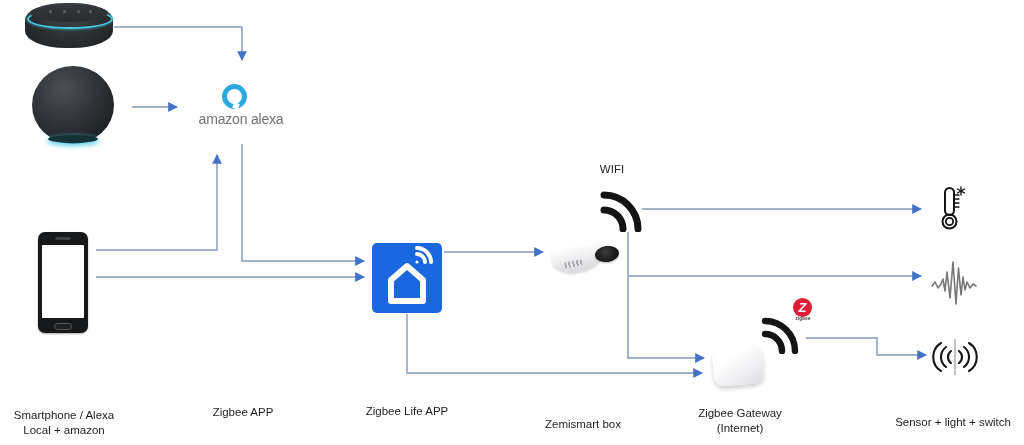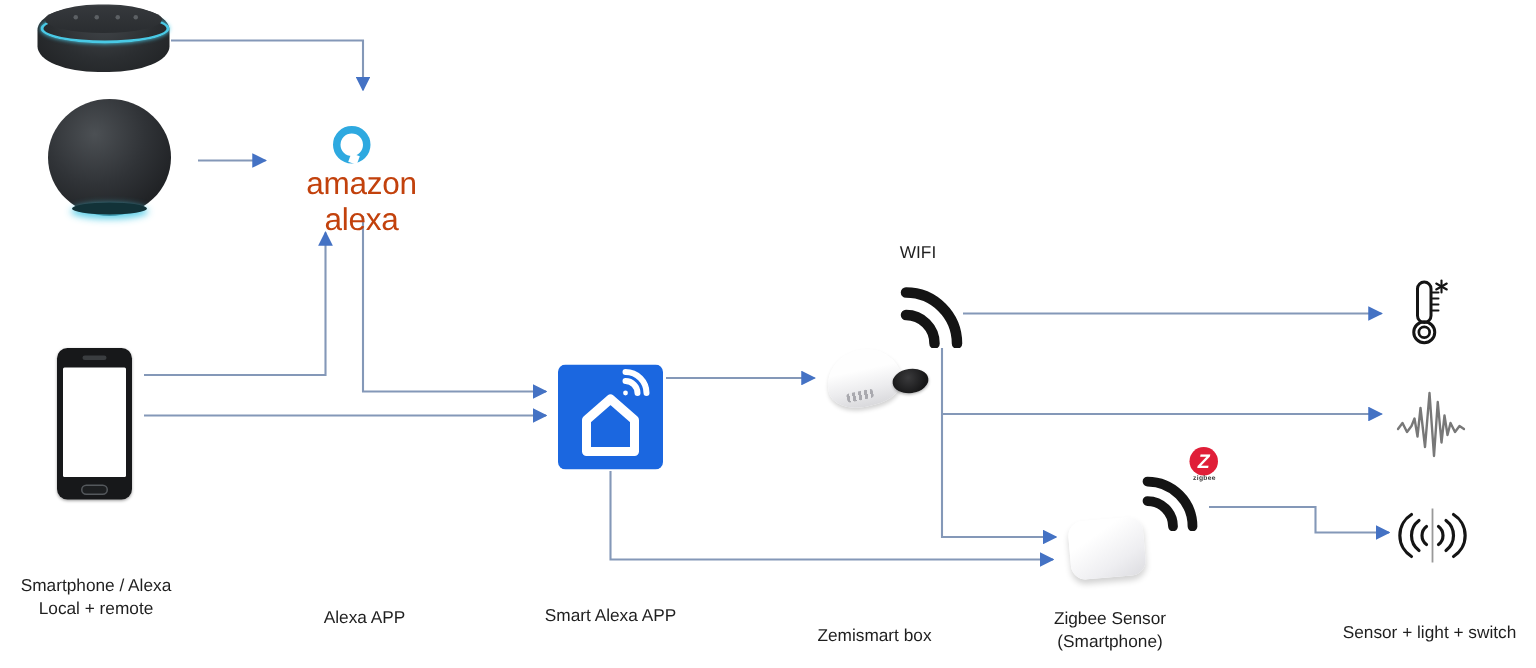--- a/index.html
+++ b/index.html
@@ -30,21 +30,21 @@
   .phone{left:38px;top:232px;width:50px;height:101px;border-radius:7px;background:#17181a;z-index:3;
     box-shadow:0 1px 2px rgba(0,0,0,.35);}
   .phone .screen{position:absolute;left:4px;top:13px;width:42px;height:73px;background:#fff;border-radius:1px;}
   .phone .speaker{position:absolute;left:17px;top:5px;width:16px;height:3px;border-radius:2px;background:#3a3d40;}
   .phone .home{position:absolute;left:16px;bottom:3px;width:18px;height:7px;border-radius:4px;
     border:1.5px solid #54585c;background:#1d1f21;box-sizing:border-box;}
   
   .alexa-ring{left:222px;top:84px;width:25px;height:25px;border-radius:50%;
     border:5px solid #2EA9E0;box-sizing:border-box;z-index:3;}
   .alexa-ring .gap{position:absolute;left:6px;bottom:-5px;width:6px;height:6px;background:#fff;transform:rotate(20deg);}
-  .alexa-text{left:181px;top:111px;width:120px;text-align:center;font-size:21px;color:#c2410c;
+  .alexa-text{left:181px;top:111px;width:120px;text-align:center;font-size:14px;color:#737373;
     letter-spacing:-.2px;z-index:3;}
   
   .smartlife{left:372px;top:243px;z-index:3;}
   
   .inetbox{left:551px;top:233px;width:50px;height:38px;z-index:3;transform:rotate(-12deg);}
   .inetbox .disc{position:absolute;inset:0;border-radius:50% 50% 46% 46%/62% 62% 40% 40%;
     background:linear-gradient(#fefefe 35%,#ececee 70%,#d9d9dc 100%);box-shadow:0 2px 3px rgba(0,0,0,.18);}
   .inetbox .display{position:absolute;left:11px;bottom:5px;width:18px;height:6px;border-radius:2px;
     background:repeating-linear-gradient(90deg,#9a9aa0 0 2px,#e8e8ea 2px 4px);opacity:.8;}
   .blackpuck{left:595px;top:246px;width:24px;height:16px;border-radius:50%;z-index:3;transform:rotate(-8deg);
@@ -189,31 +189,31 @@
         <path d="M37,5 A16.5,16.5 0 0 1 37,33"></path>
         <path d="M19,13 A7.5,7.5 0 0 0 19,25"></path>
         <path d="M14,9 A12.5,12.5 0 0 0 14,29"></path>
         <path d="M9,5 A16.5,16.5 0 0 0 9,33"></path>
       </g>
     </svg>
   </div>
 
   <div class="lbl" style="left:588px;top:162px;width:48px">WIFI</div>
 
-  <div class="lbl" style="left:0px;top:384px;width:128px">
+  <div class="lbl" style="left:0px;top:408px;width:128px">
     <div>Smartphone / Alexa</div>
-    <div>Local + remote</div>
-  </div>
-
-  <div class="lbl" style="left:198px;top:405px;width:90px">Alexa APP</div>
-
-  <div class="lbl" style="left:347px;top:404px;width:120px">Smart Alexa APP</div>
+    <div>Local + amazon</div>
+  </div>
+
+  <div class="lbl" style="left:198px;top:405px;width:90px">Zigbee APP</div>
+
+  <div class="lbl" style="left:347px;top:404px;width:120px">Zigbee Life APP</div>
 
   <div class="lbl" style="left:525px;top:417px;width:116px">Zemismart box</div>
 
   <div class="lbl" style="left:676px;top:406px;width:128px">
-    <div>Zigbee Sensor</div>
-    <div>(Smartphone)</div>
+    <div>Zigbee Gateway</div>
+    <div>(Internet)</div>
   </div>
 
   <div class="lbl" style="left:871px;top:415px;width:164px">Sensor + light + switch</div>
 
 </div>
 
 </body></html>

